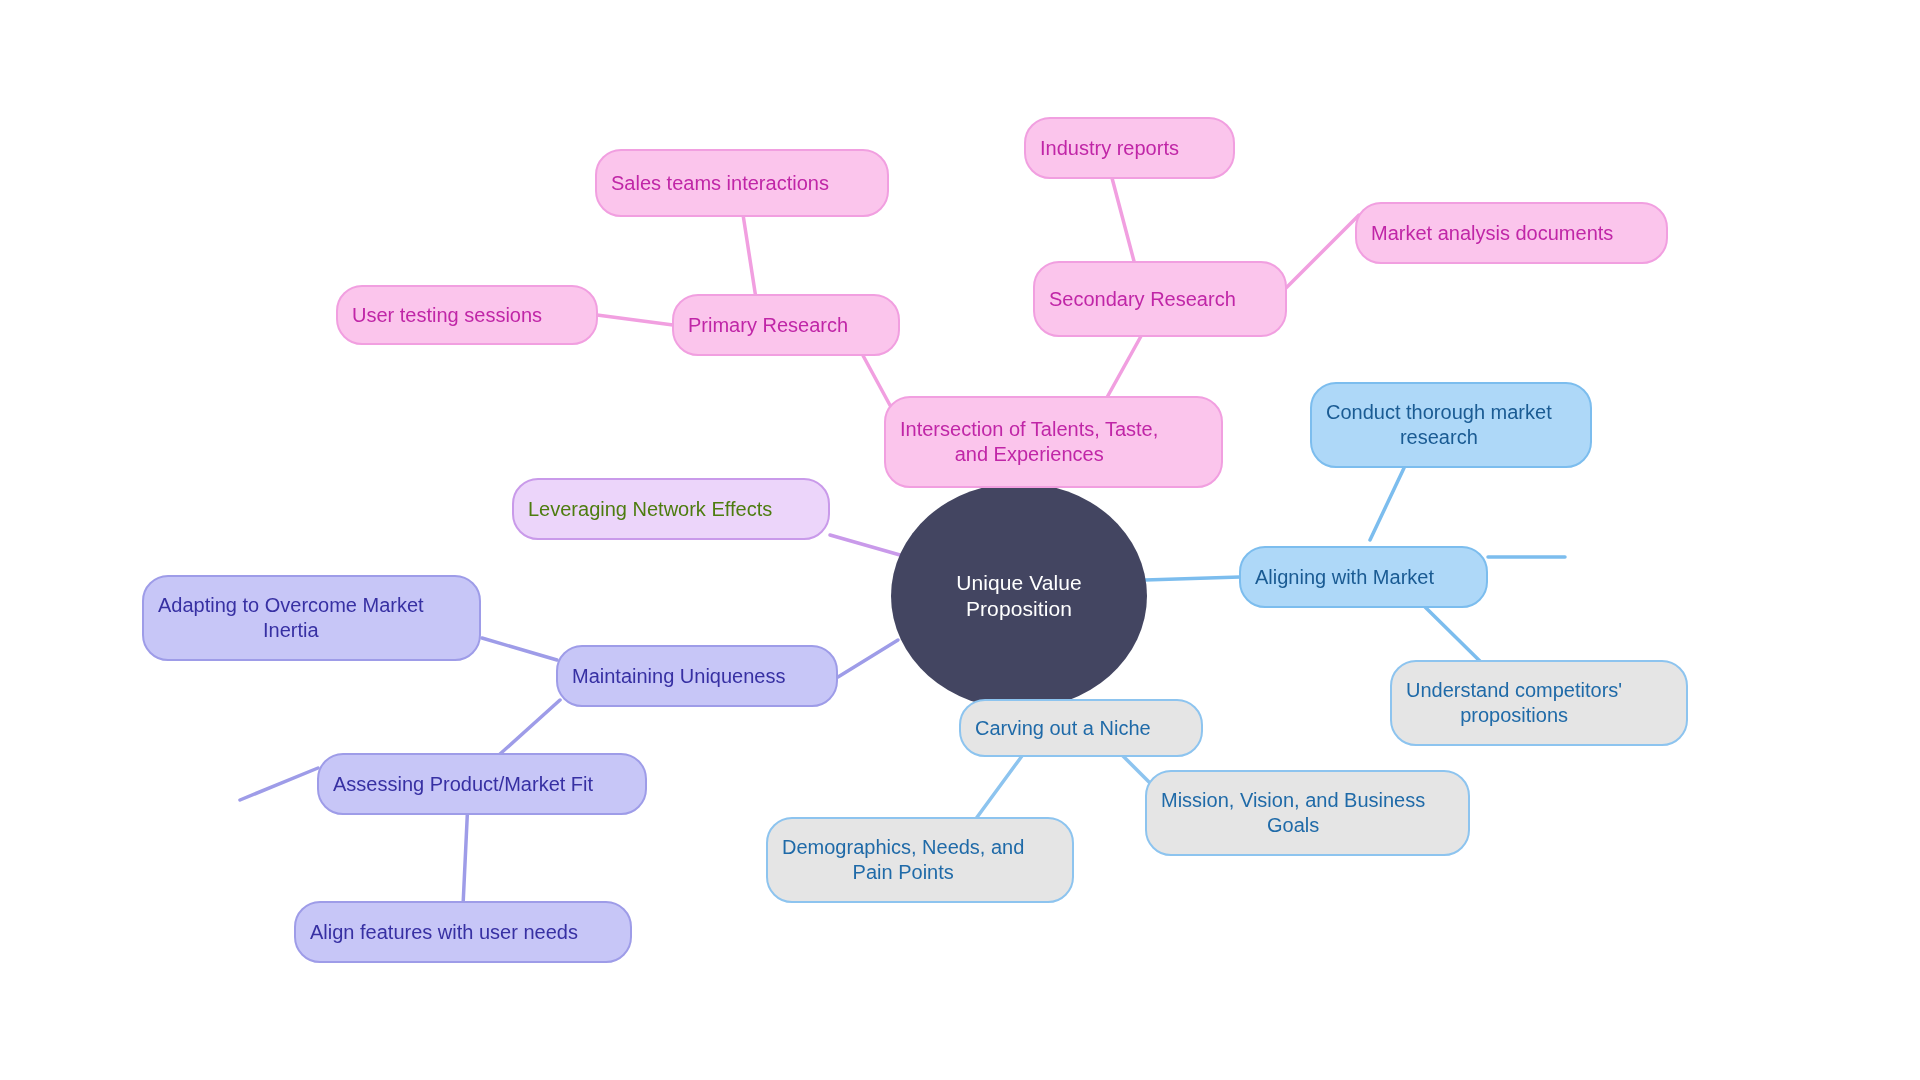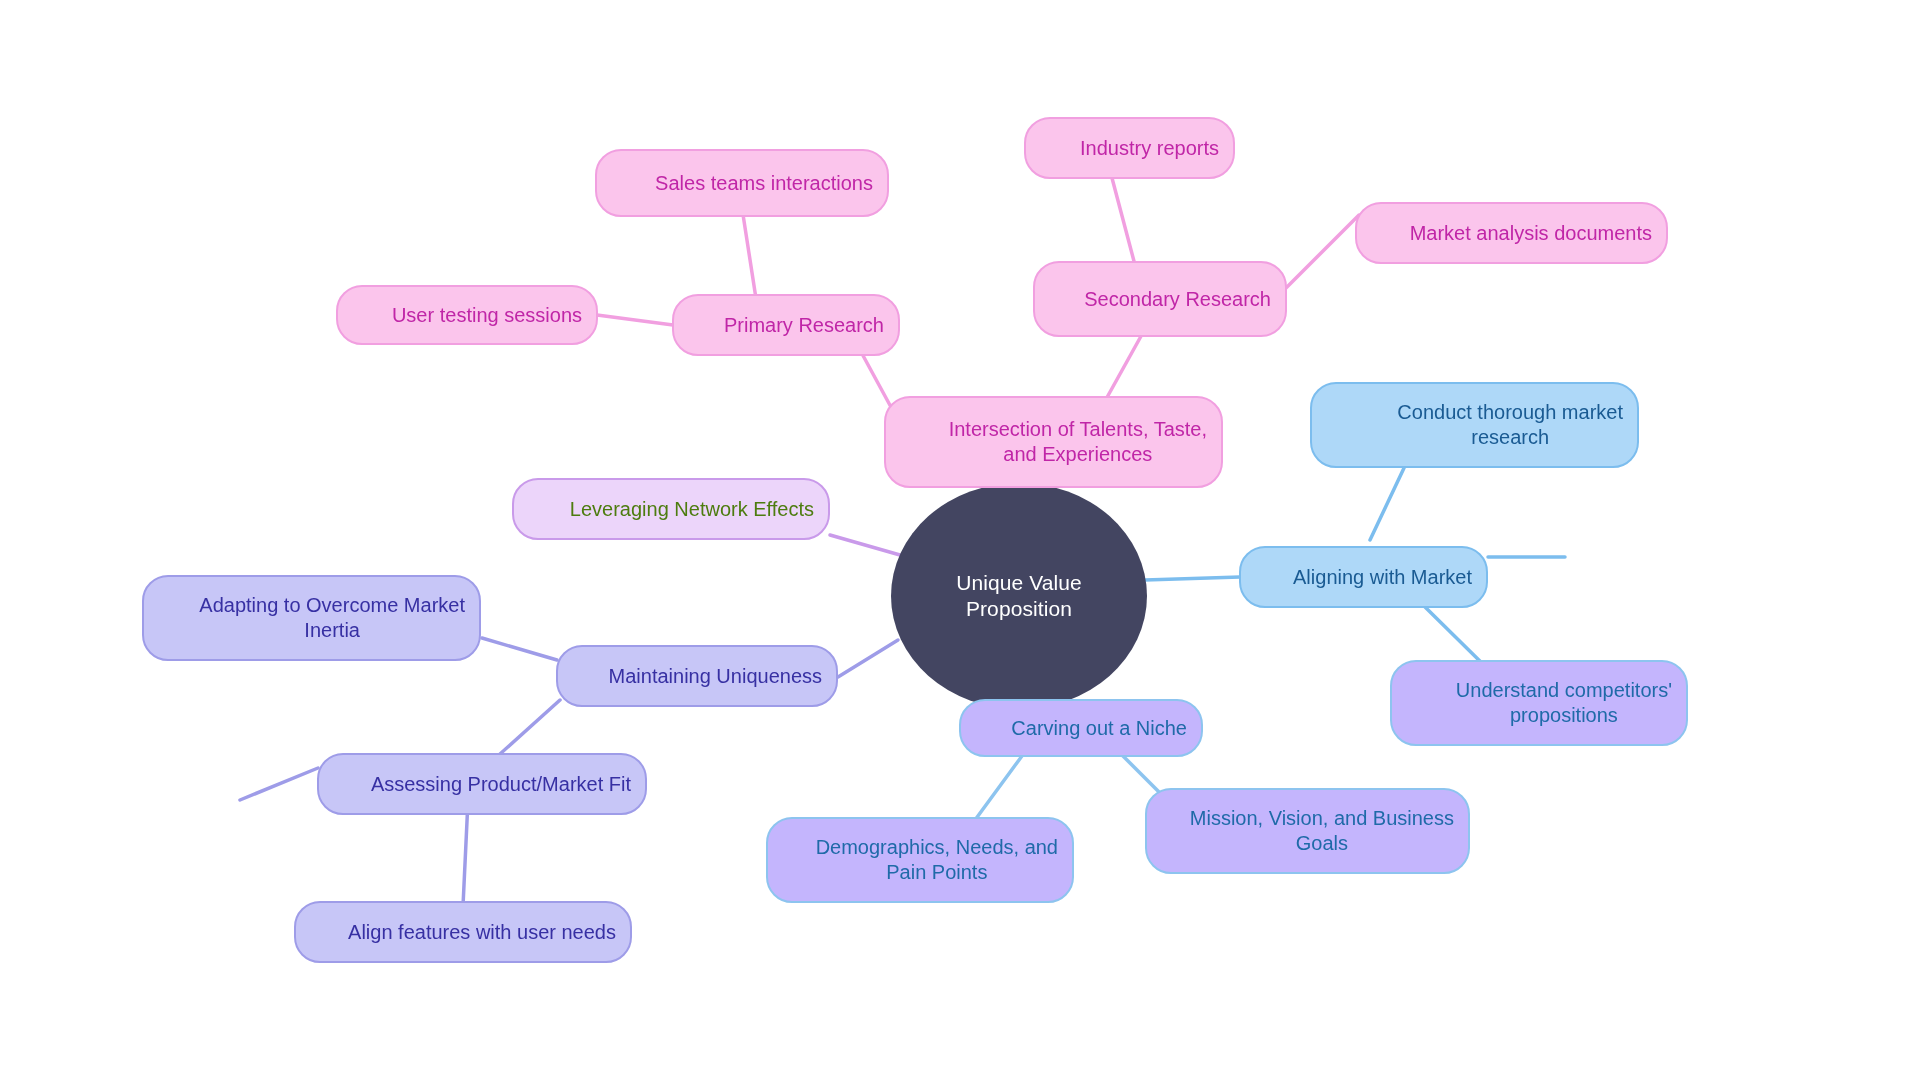--- a/index.html
+++ b/index.html
@@ -25,21 +25,21 @@
     width: 1920px;
     height: 1080px;
     pointer-events: none;
   }
 
   .node {
     position: absolute;
     box-sizing: border-box;
     display: flex;
     align-items: center;
-    justify-content: flex-end;
+    justify-content: flex-start;
     text-align: center;
     border-radius: 26px;
     border-style: solid;
     border-width: 2px;
     line-height: 1.24;
     white-space: pre-line;
     padding: 6px 14px;
   }
 
   .node-root {
@@ -68,21 +68,21 @@
     border-color: #9e9ce8;
     color: #3730a3;
   }
   
   .c-blue {
     background: #aed8f8;
     border-color: #7cbdee;
     color: #1a5b93;
   }
   .c-blue-light {
-    background: #c4b5fd;
+    background: #e5e5e5;
     border-color: #8dc4ef;
     color: #1f6aa8;
   }
 </style>
 </head>
 <body>
 
 <div id="mindmap">
 
   <svg id="edges" viewBox="0 0 1920 1080" xmlns="http://www.w3.org/2000/svg">
@@ -175,38 +175,38 @@
 
 
   <div class="node c-peri" style="left:294px; top:901px; width:338px; height:62px; font-size:20px;">
     <span>Align features with user needs</span>
   </div>
 
   <div class="node c-blue" style="left:1239px; top:546px; width:249px; height:62px; font-size:20px;">
     <span>Aligning with Market</span>
   </div>
 
-  <div class="node c-blue" style="left:1310px; top:382px; width:329px; height:86px; font-size:20px;">
+  <div class="node c-blue" style="left:1310px; top:382px; width:282px; height:86px; font-size:20px;">
     <span>Conduct thorough market
 research</span>
   </div>
 
 
   <div class="node c-blue-light" style="left:1390px; top:660px; width:298px; height:86px; font-size:20px;">
     <span>Understand competitors'
 propositions</span>
   </div>
 
   <div class="node c-blue-light" style="left:959px; top:699px; width:244px; height:58px; font-size:20px;">
     <span>Carving out a Niche</span>
   </div>
 
   <div class="node c-blue-light" style="left:766px; top:817px; width:308px; height:86px; font-size:20px;">
     <span>Demographics, Needs, and
 Pain Points</span>
   </div>
 
-  <div class="node c-blue-light" style="left:1145px; top:788px; width:325px; height:86px; font-size:20px;">
+  <div class="node c-blue-light" style="left:1145px; top:770px; width:325px; height:86px; font-size:20px;">
     <span>Mission, Vision, and Business
 Goals</span>
   </div>
 
 </div>
 
 </body></html>

